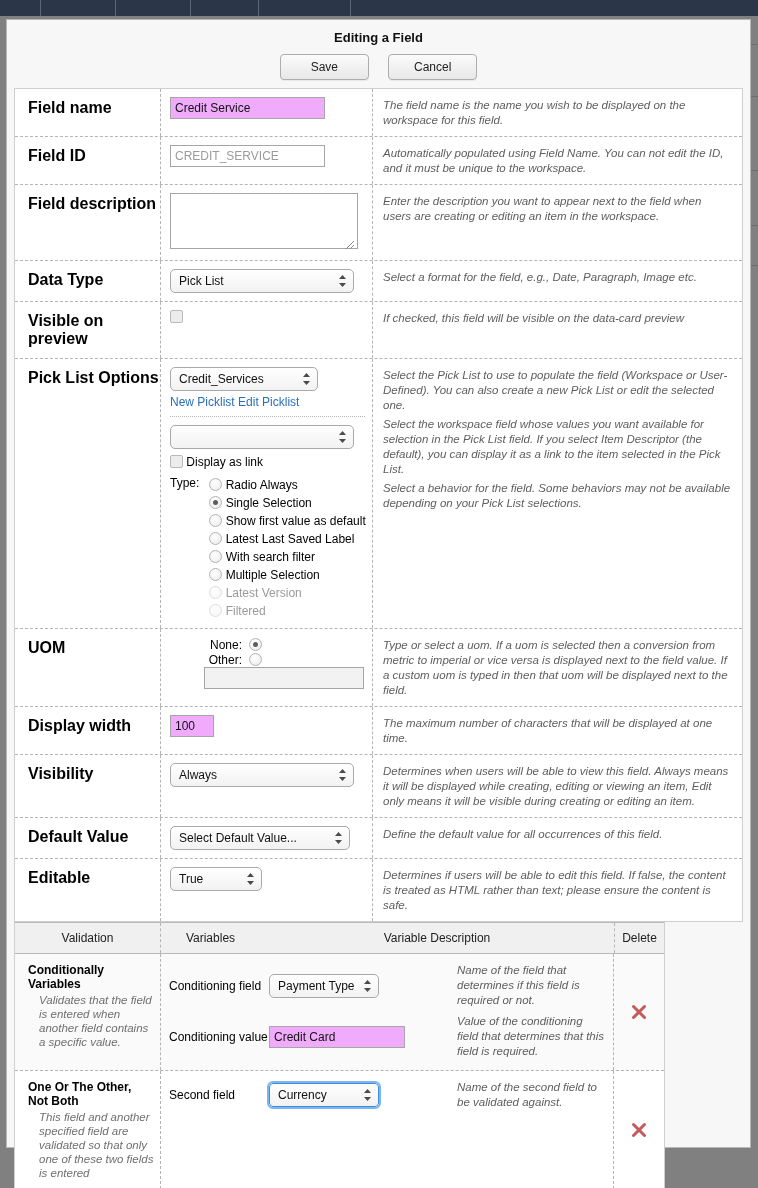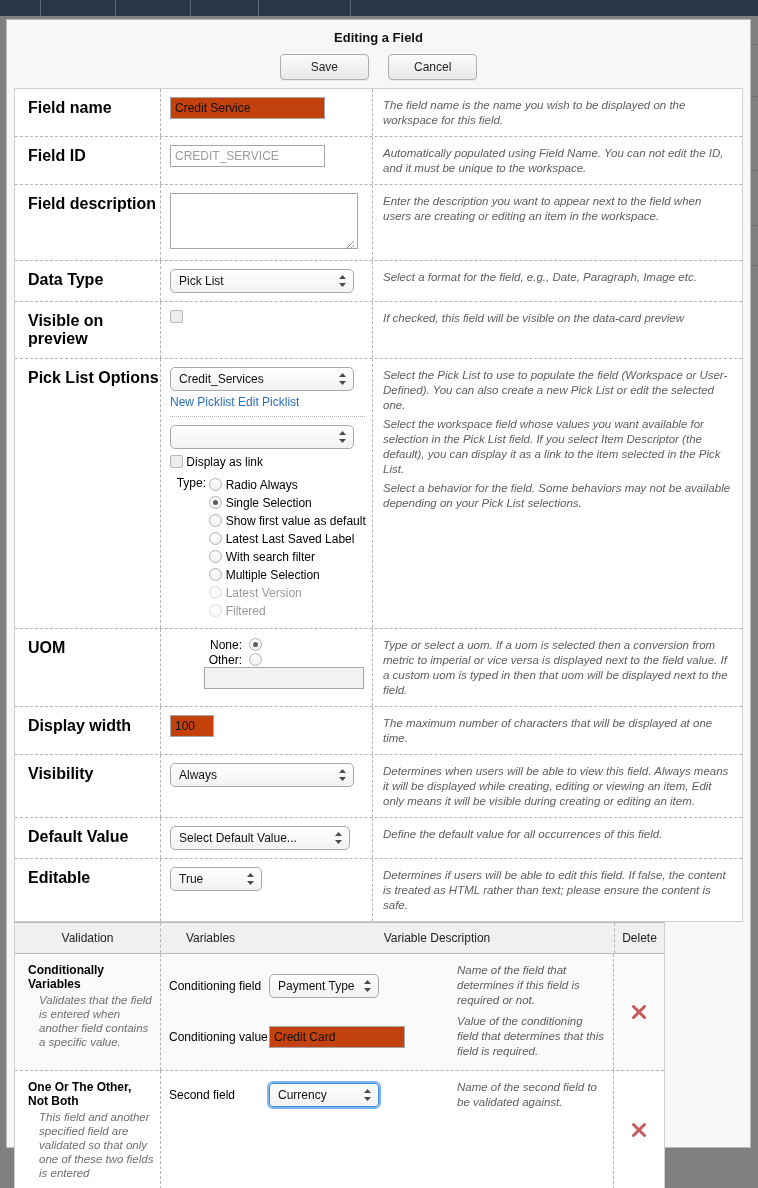--- a/index.html
+++ b/index.html
@@ -99,21 +99,21 @@
     line-height:15px;
   }
   .c-help p{margin:0 0 1px 0;}
 
   
   .txt{
     font-family:"Liberation Sans",sans-serif;
     font-size:12px;
     padding:3px 4px;
     border:1px solid #a6a6a6;
-    background:#c2410c;
+    background:#f0abfc;
     box-sizing:border-box;
     color:#111;
     border-radius:0;
   }
   .txt.ro{color:#9b9b9b;background:#fff;}
   .ta{
     width:188px;height:56px;
     border:1px solid #a6a6a6;background:#fff;
     resize:none;box-sizing:border-box;
     font-family:"Liberation Sans",sans-serif;font-size:12px;
@@ -161,21 +161,21 @@
   .rb.on::after{
     content:"";position:absolute;left:3px;top:3px;width:5px;height:5px;
     border-radius:50%;background:#5d5d5d;
   }
   .rb.dim{opacity:.45;}
   .lnk{color:#2a6ebb;cursor:pointer;font-size:12px;}
 
   .optrow{font-size:12px;line-height:18px;white-space:nowrap;}
   .optrow.dimtext{color:#9a9a9a;}
   .typeblock{margin-top:7px;}
-  .typelabel{display:inline-block;width:36px;font-size:12px;vertical-align:top;text-align:right;}
+  .typelabel{display:inline-block;width:36px;font-size:12px;vertical-align:top;}
   .typelist{display:inline-block;vertical-align:top;}
   .dashdiv{border-top:1px dotted #b4b4b4;margin:7px 0 8px 0;width:195px;}
 
   .uomgrid{margin-left:30px;}
   .uomline{margin:1px 0;font-size:12px;}
   .uomline .k{display:inline-block;width:42px;text-align:right;margin-right:4px;}
 
   
   #val-table{
     margin:0 7px;
@@ -306,21 +306,21 @@
       <div class="c-label">Visible on preview</div>
       <div class="c-ctl">
         <span class="cb"></span>
       </div>
       <div class="c-help">If checked, this field will be visible on the data-card preview</div>
     </div>
 
     <div class="frow">
       <div class="c-label">Pick List Options</div>
       <div class="c-ctl">
-        <span class="sel" style="width:184px">
+        <span class="sel" style="width:148px">
           <span>Credit_Services</span>
           <svg class="arrows" viewBox="0 0 9 14">
             <polygon points="4.5,1 8,5 1,5" fill="#4a4a4a"></polygon>
             <polygon points="4.5,13 8,9 1,9" fill="#4a4a4a"></polygon>
           </svg>
         </span>
         <div style="margin-top:4px;">
           <span class="lnk">New Picklist</span>
           <span class="lnk">Edit Picklist</span>
         </div>

